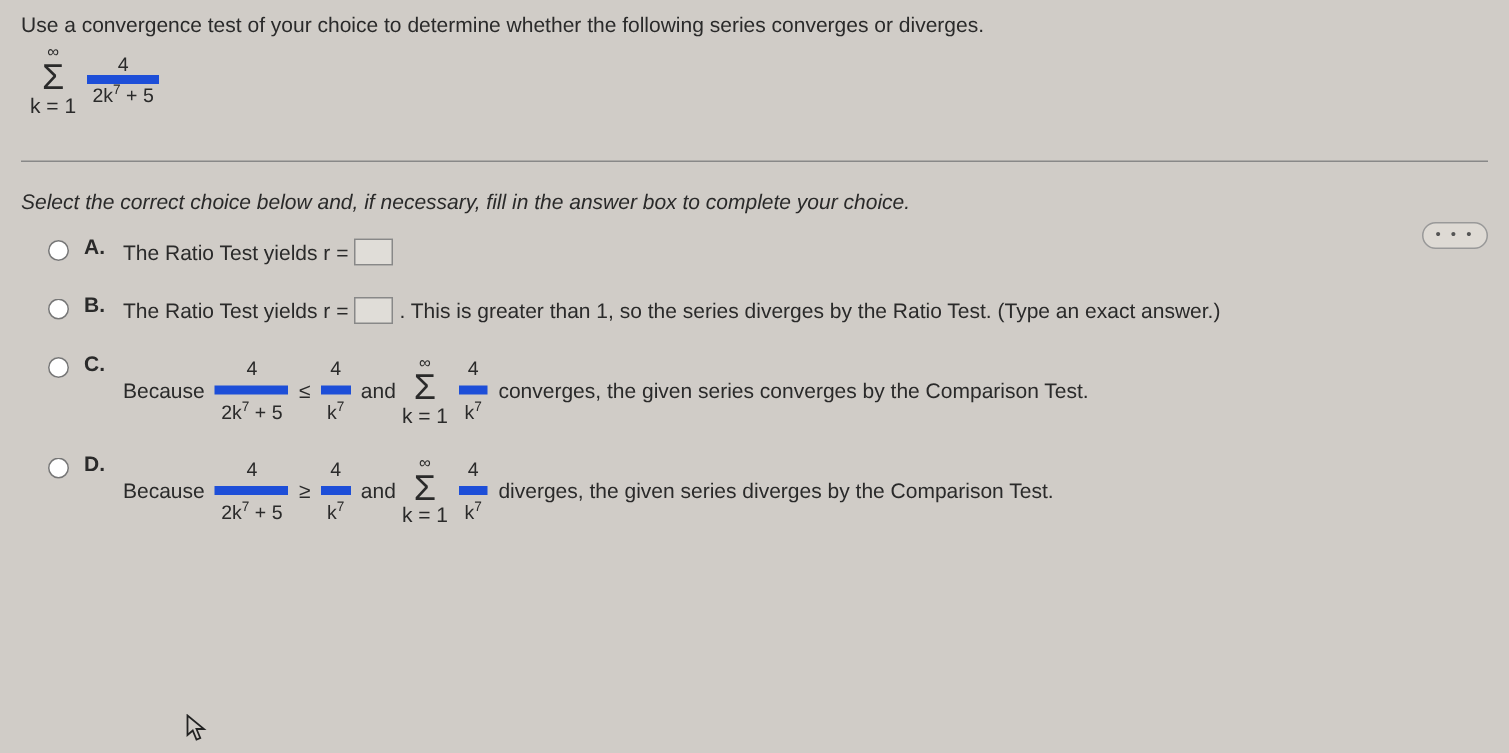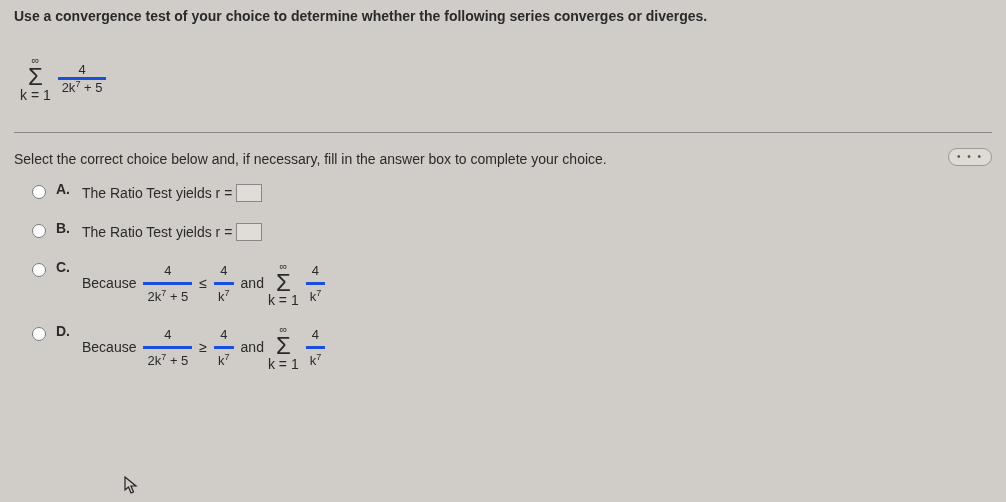--- a/index.html
+++ b/index.html
@@ -7,32 +7,32 @@
   width: 1006px;
   height: 502px;
   background: #d0ccc7;
   font-family: Arial, sans-serif;
   font-size: 14px;
   color: #2a2a2a;
   padding: 8px 14px;
   position: relative;
   overflow: hidden;
 }
-.question-text { margin-bottom: 25px; font-weight: bold; }
+.question-text { margin-bottom: 0; }
 .formula-block { display: inline-block; margin: 6px 0 14px 6px; }
 .sum { display: inline-flex; flex-direction: column; align-items: center; vertical-align: middle; }
 .sum .inf { font-size: 11px; line-height: 1; }
 .sum .sigma { font-size: 24px; line-height: 0.9; }
 .sum .idx { font-size: 14px; line-height: 1; }
 .frac { display: inline-flex; flex-direction: column; align-items: center; vertical-align: middle; margin: 0 3px; }
 .frac .num { padding: 0 4px; font-size: 13px; }
-.frac .den { border-top: 3px solid #1d4ed8; padding: 0 4px; font-size: 13px; }
+.frac .den { border-top: 6px solid #1d4ed8; padding: 0 4px; font-size: 13px; }
 sup { font-size: 0.7em; vertical-align: super; line-height: 0; }
 .hr { border: none; border-top: 1px solid #888; margin: 16px 0 18px; }
-.instr { margin-bottom: 14px; }
+.instr { margin-bottom: 14px; font-style: italic; }
 .choice { display: flex; align-items: flex-start; margin: 10px 0 14px; }
 .radio { flex: 0 0 auto; margin: 4px 10px 0 18px; }
 .radio input { width: 14px; height: 14px; }
 .letter { font-weight: bold; margin-right: 8px; min-width: 18px; }
 .choice-body { display: flex; align-items: center; flex-wrap: wrap; gap: 4px; line-height: 1.8; }
 .ans-box { display: inline-block; width: 26px; height: 18px; border: 1px solid #888; background: #e0ddd8; vertical-align: middle; }
 .dots-badge {
   position: absolute;
   right: 14px;
   top: 148px;
@@ -90,20 +90,21 @@
   </span>
 </div>
 
 
 <div class="choice">
   <span class="radio"><input type="radio" name="ans" style=""></span>
   <span class="letter">B.</span>
   <span class="choice-body">
     <span>The Ratio Test yields r =</span>
     <span class="ans-box"></span>
+    <span>. This is greater than 1, so the series diverges by the Ratio Test. (Type an exact answer.)</span>
   </span>
 </div>
 
 
 <div class="choice">
   <span class="radio"><input type="radio" name="ans" style=""></span>
   <span class="letter">C.</span>
   <span class="choice-body">
     <span class="row-eq">
       <span>Because</span>
@@ -119,20 +120,21 @@
       <span>and</span>
       <span class="sum">
         <span class="inf">∞</span>
         <span class="sigma">Σ</span>
         <span class="idx">k = 1</span>
       </span>
       <span class="frac">
         <span class="num">4</span>
         <span class="den"><span>k</span><sup>7</sup></span>
       </span>
+      <span>converges, the given series converges by the Comparison Test.</span>
     </span>
   </span>
 </div>
 
 
 <div class="choice">
   <span class="radio"><input type="radio" name="ans" style=""></span>
   <span class="letter">D.</span>
   <span class="choice-body">
     <span class="row-eq">
@@ -149,20 +151,21 @@
       <span>and</span>
       <span class="sum">
         <span class="inf">∞</span>
         <span class="sigma">Σ</span>
         <span class="idx">k = 1</span>
       </span>
       <span class="frac">
         <span class="num">4</span>
         <span class="den"><span>k</span><sup>7</sup></span>
       </span>
+      <span>diverges, the given series diverges by the Comparison Test.</span>
     </span>
   </span>
 </div>
 
 <svg class="cursor" viewBox="0 0 16 20">
   <path d="M1 1 L1 14 L4.5 11 L7 17 L9.5 16 L7 10 L12 10 Z" fill="none" stroke="#222" stroke-width="1.2"></path>
 </svg>
 
 
 

